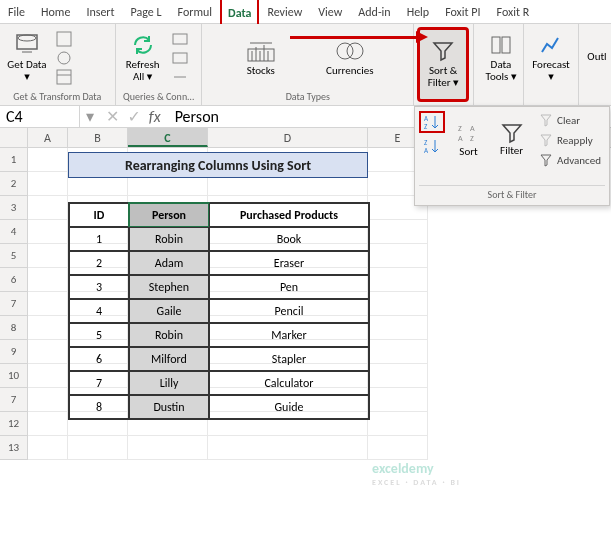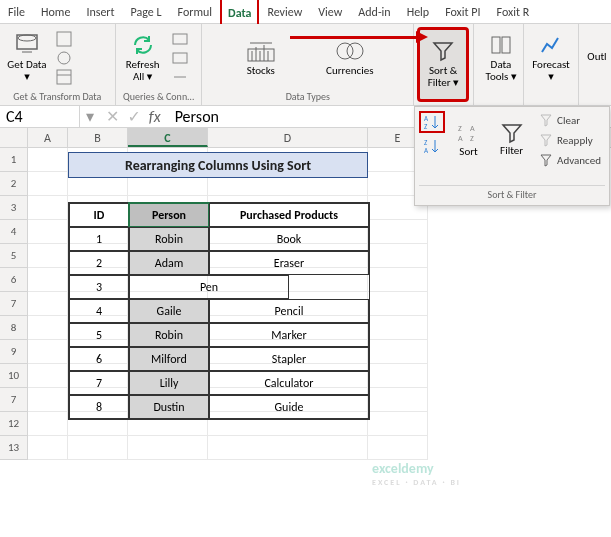--- a/index.html
+++ b/index.html
@@ -352,20 +352,21 @@
           <div class="tcell c-person sel-col">Robin</div>
           <div class="tcell c-prod">Book</div>
         </div>
         <div class="trow">
           <div class="tcell c-id">2</div>
           <div class="tcell c-person sel-col">Adam</div>
           <div class="tcell c-prod">Eraser</div>
         </div>
         <div class="trow">
           <div class="tcell c-id">3</div>
+          <div class="tcell c-person sel-col">Stephen</div>
           <div class="tcell c-prod">Pen</div>
         </div>
         <div class="trow">
           <div class="tcell c-id">4</div>
           <div class="tcell c-person sel-col">Gaile</div>
           <div class="tcell c-prod">Pencil</div>
         </div>
         <div class="trow">
           <div class="tcell c-id">5</div>
           <div class="tcell c-person sel-col">Robin</div>

